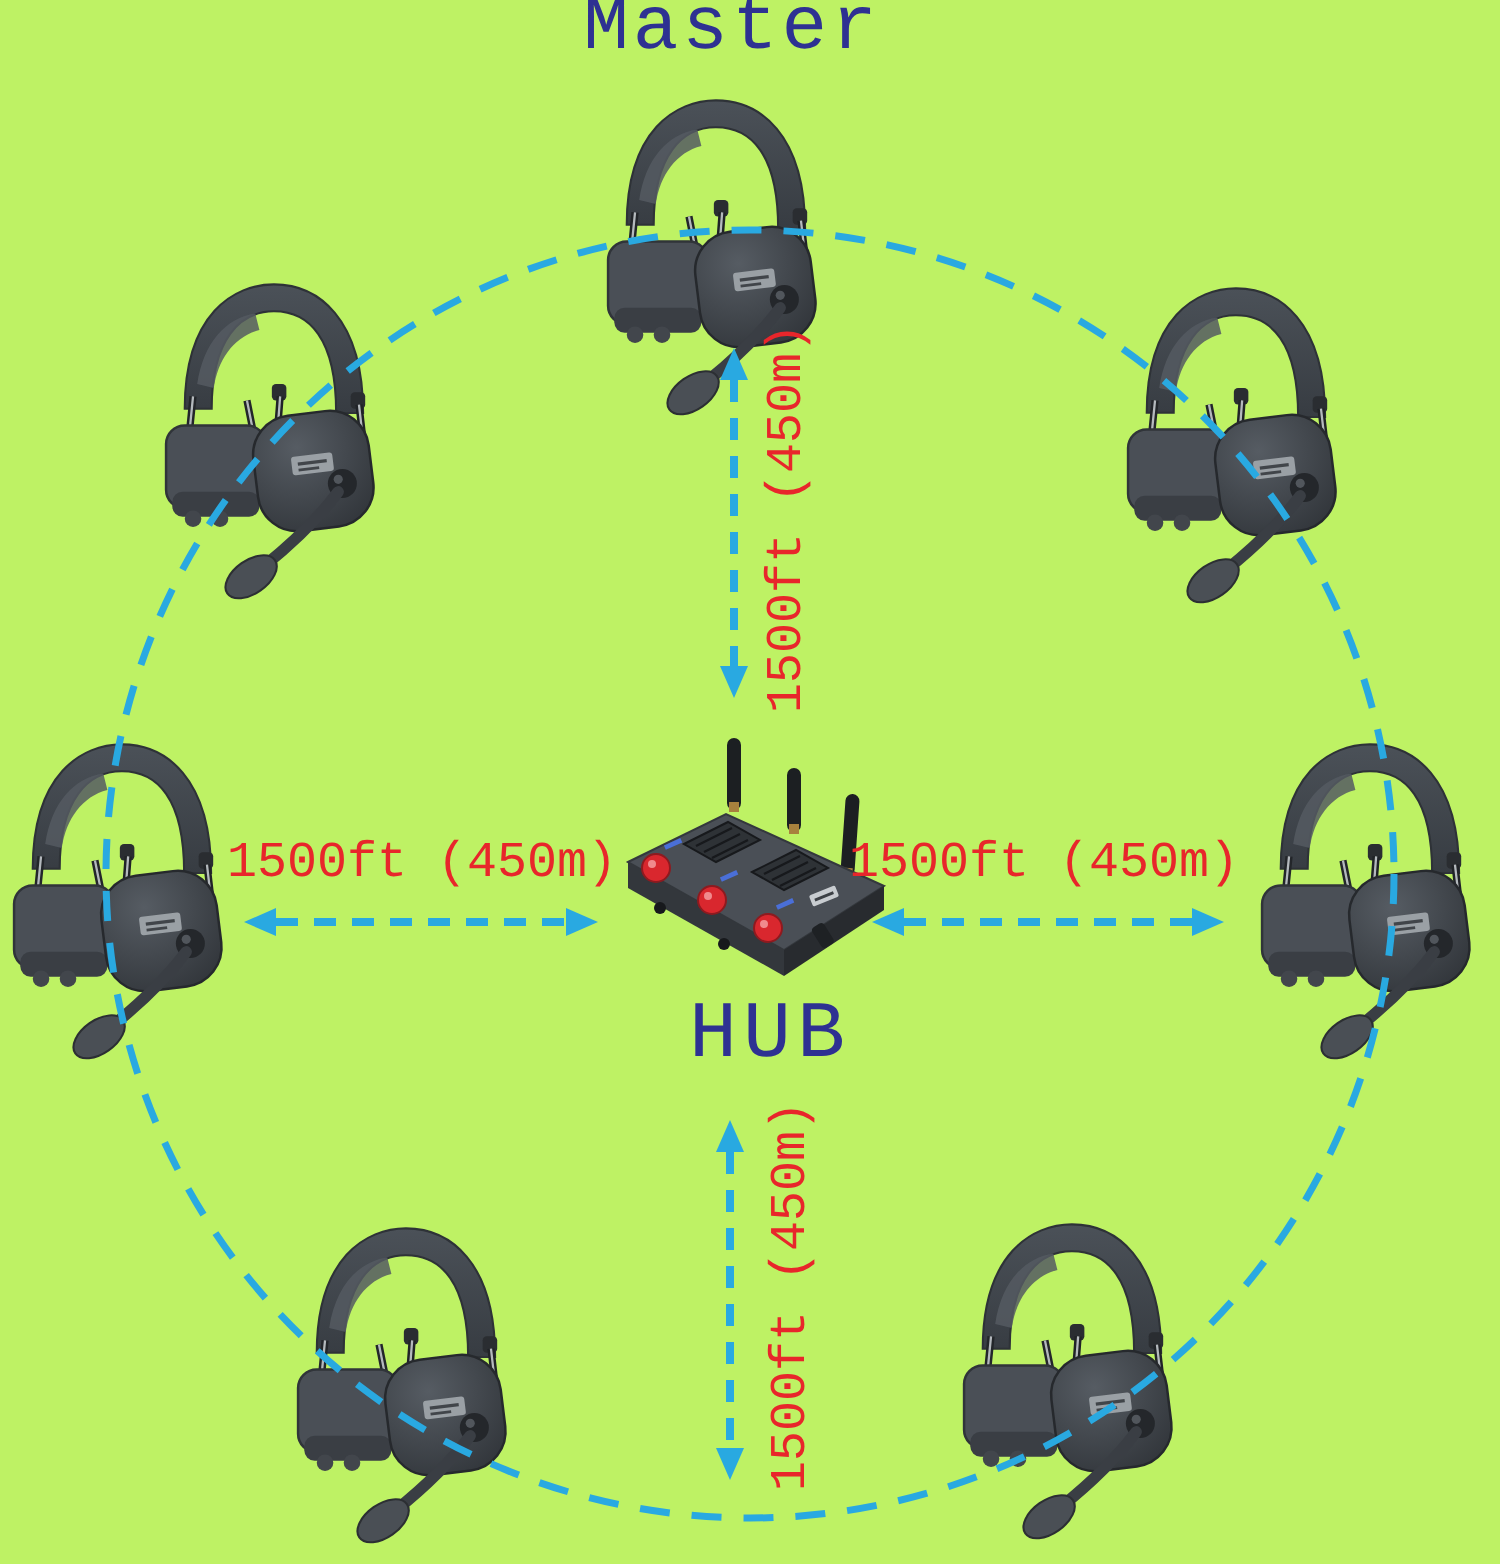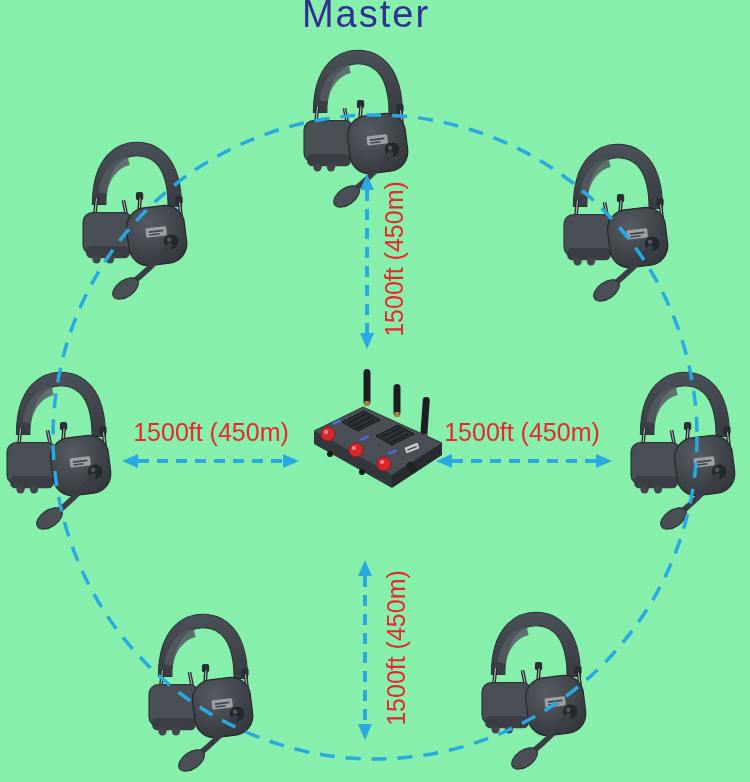--- a/index.html
+++ b/index.html
@@ -1,18 +1,18 @@
 <!DOCTYPE html>
 <html style="--label-blue: #2E3192; --range-red: #E8262B; --link-blue: #29A9E1; --background: #FFFFFF;"><head>
 <meta charset="utf-8">
 <style>
   html,body{margin:0;padding:0;background:#ffffff;}
   .canvas{
-    position:relative;width:750px;height:782px;overflow:hidden;background:#86efac;
-    font-family:Liberation Sans, sans-serif;
+    position:relative;width:750px;height:782px;overflow:hidden;background:#bef264;
+    font-family:Liberation Mono, monospace;
   }
   .defs-svg{position:absolute;width:0;height:0;overflow:hidden;}
   .links{position:absolute;left:0;top:0;width:750px;height:782px;z-index:5;pointer-events:none;}
   .links .dash-line{stroke:var(--link-blue,#29A9E1);stroke-width:4;fill:none;stroke-dasharray:11 8;stroke-linecap:butt;}
   .links .head{fill:var(--link-blue,#29A9E1);stroke:none;}
   .links .ring{stroke:var(--link-blue,#29A9E1);stroke-width:3.5;fill:none;stroke-dasharray:15 11;}
   .device{position:absolute;z-index:2;}
   .device svg{display:block;width:100%;height:100%;}
   .headset{width:112px;height:166px;}
   .pos-master{left:303px;top:46px;}
@@ -193,19 +193,20 @@
     </g>
 
     <g>
       <line class="dash-line" x1="365" y1="576" x2="365" y2="724"></line>
       <polygon class="head" points="365,560 358,576 372,576"></polygon>
       <polygon class="head" points="365,740 358,724 372,724"></polygon>
     </g>
   </svg>
 
   <div class="lbl lbl-master">Master</div>
+  <div class="lbl lbl-hub">HUB</div>
 
   <div class="range range-top">1500ft (450m)</div>
   <div class="range range-left">1500ft (450m)</div>
   <div class="range range-right">1500ft (450m)</div>
   <div class="range range-bottom">1500ft (450m)</div>
 
 </div>
 
 </body></html>

